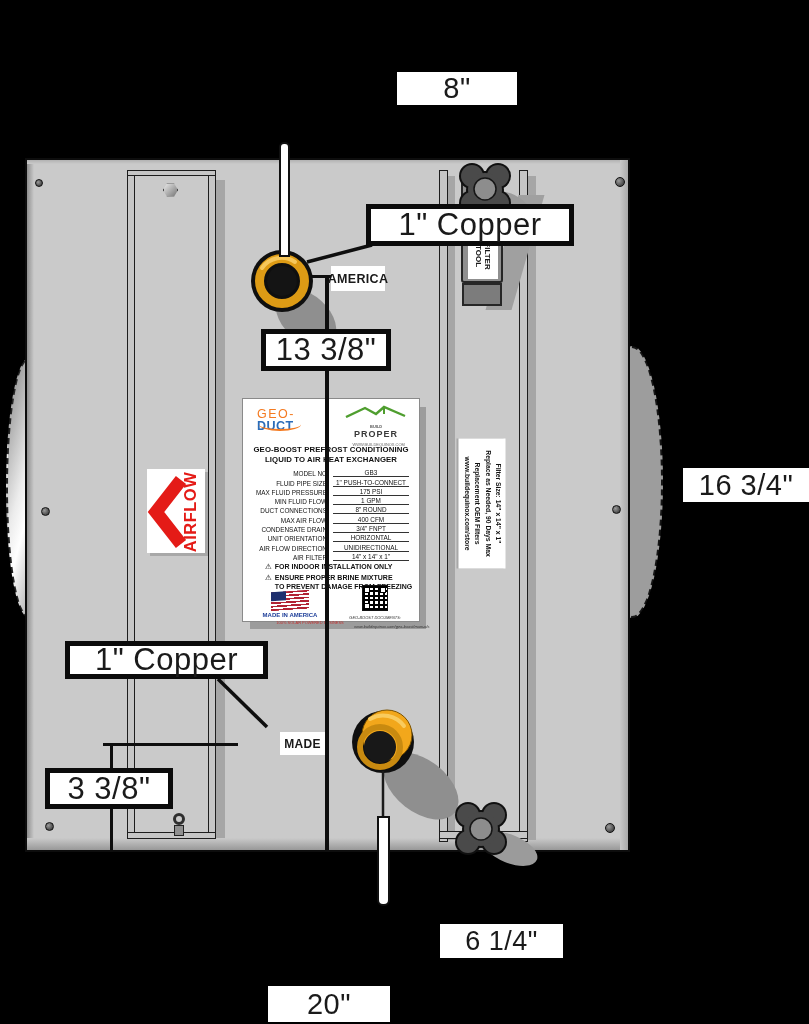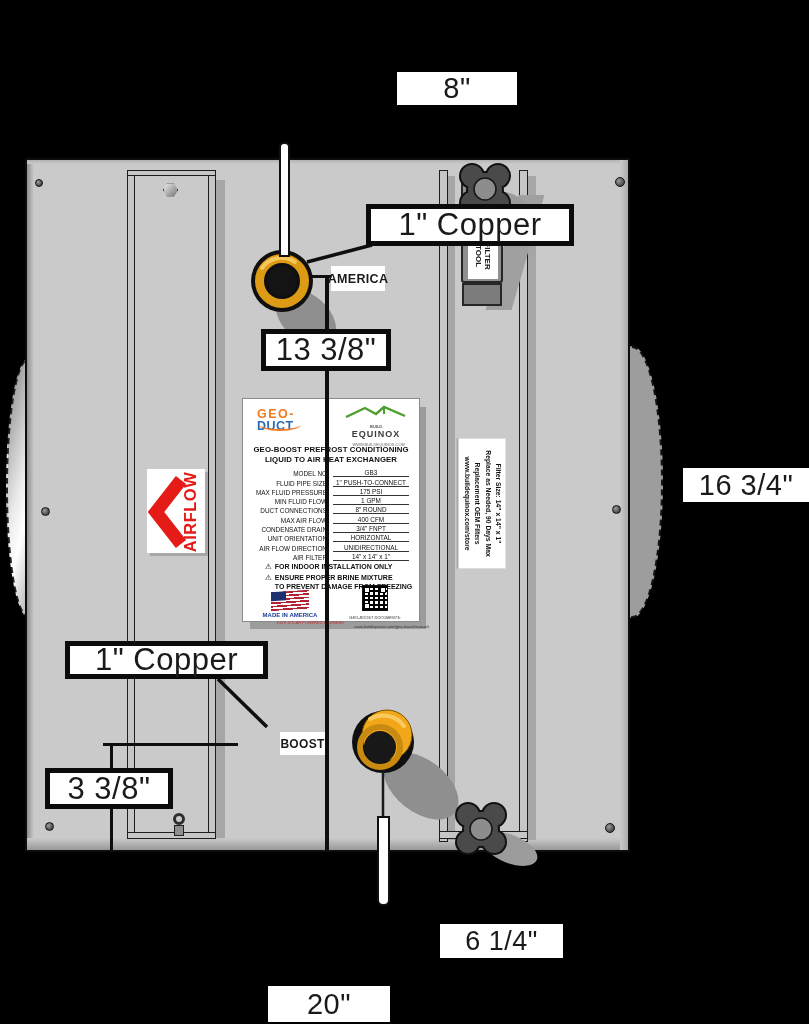--- a/index.html
+++ b/index.html
@@ -19,21 +19,21 @@
   .tube{background:#fff;border:2px solid #101010;box-sizing:border-box;}
   
   .speclabel{background:#fff;border:.5px solid #8a8a8a;box-shadow:7px 8px 0 -1px #9c9c9c;box-sizing:border-box;}
   .spec-title{position:absolute;left:0;width:100%;text-align:center;font-weight:bold;font-size:7.8px;letter-spacing:.1px;}
   .spec-row{position:absolute;left:2px;width:172px;height:9.3px;display:flex;align-items:flex-end;font-size:6.4px;}
   .spec-row .lab{flex:0 0 82px;text-align:right;padding-right:6px;white-space:nowrap;}
   .spec-row .val{flex:1;text-align:center;border-bottom:.8px solid #333;margin-right:8px;white-space:nowrap;}
   .warnrow{position:absolute;display:flex;align-items:flex-start;font-size:7px;font-weight:bold;line-height:8.6px;}
   .warnrow .wicon{font-size:7.5px;margin-right:3px;line-height:8.6px;}
   .tiny{display:inline-block;font-size:6px;transform:scale(.66);transform-origin:center top;white-space:nowrap;}
-  .geo1{font-size:12.5px;font-weight:700;letter-spacing:1.5px;color:#f47a20;line-height:11px;}
+  .geo1{font-size:12.5px;font-weight:400;letter-spacing:1.5px;color:#f47a20;line-height:11px;}
   .geo2{font-size:12.5px;font-weight:800;letter-spacing:.5px;color:#2b6cb8;line-height:12px;}
   .screw{border-radius:50%;background:radial-gradient(circle at 35% 35%,#9a9a9a,#4a4a4a 70%);
          border:1.5px solid #111;box-sizing:border-box;}
   .hexbolt{clip-path:polygon(25% 5%,75% 5%,100% 50%,75% 95%,25% 95%,0 50%);
            background:linear-gradient(135deg,#e8e8e8,#777);border:1px solid #111;box-sizing:border-box;}
   .rot90{transform:rotate(90deg);}
   .rotm90{transform:rotate(-90deg);}
 </style>
 </head>
 <body>
@@ -102,21 +102,21 @@
       <div class="geo2">DUCT</div>
       <div class="abs" style="left:2px;top:9px;width:42px;height:11px;border-bottom:2.5px solid #f47a20;border-radius:50%;"></div>
     </div>
 
     <div class="abs" style="left:96px;top:5px;width:74px;height:38px;text-align:center;">
       <svg width="66" height="13" viewBox="0 0 66 13">
         <polyline points="3,12 22,3 33,9 41,2 62,11" fill="none" stroke="#4f9e2f" stroke-width="2.4"></polyline>
         <line x1="41" y1="2" x2="41" y2="9" stroke="#4f9e2f" stroke-width="2"></line>
       </svg>
       <div style="line-height:4px;"><span class="tiny" style="font-weight:bold;color:#555;">BUILD</span></div>
-      <div style="font-size:9px;font-weight:bold;color:#3a3a3a;letter-spacing:1px;line-height:10px;">EQUINOX</div>
+      <div style="font-size:9px;font-weight:bold;color:#3a3a3a;letter-spacing:1px;line-height:10px;">PROPER</div>
       <div style="line-height:5px;"><span class="tiny" style="color:#666;">WWW.BUILDEQUINOX.COM</span></div>
     </div>
 
     <div class="spec-title" style="top:46px;">GEO-BOOST PREFROST CONDITIONING</div>
     <div class="spec-title" style="top:56px;">LIQUID TO AIR HEAT EXCHANGER</div>
 
     <div class="spec-row" style="top:69px;">
         <span class="lab">MODEL NO</span>
         <span class="val">GB3</span>
       </div>
@@ -265,21 +265,21 @@
   <div class="abs dimline" style="left:103px;top:743px;width:135px;height:3px;"></div>
   <div class="abs dimline" style="left:110px;top:743px;width:3px;height:109px;"></div>
 
   <div class="abs tube" style="left:279px;top:142px;width:11px;height:115px;border-radius:5px 5px 0 0;"></div>
   <div class="abs tube" style="left:377px;top:816px;width:13px;height:90px;border-radius:0 0 6px 6px;"></div>
 
   <div class="abs portlabel" style="left:331px;top:266px;width:54px;height:25px;font-size:12.5px;">
     <span>AMERICA</span>
   </div>
   <div class="abs portlabel" style="left:280px;top:732px;width:45px;height:23px;font-size:12px;">
-    <span>BOOST</span>
+    <span>MADE</span>
   </div>
 
   <div class="abs dimbox" style="left:397px;top:72px;width:120px;height:33px;">
     <span>8"</span>
   </div>
   <div class="abs dimbox" style="left:683px;top:468px;width:126px;height:34px;">
     <span>16 3/4"</span>
   </div>
   <div class="abs dimbox" style="left:268px;top:986px;width:122px;height:36px;">
     <span>20"</span>

